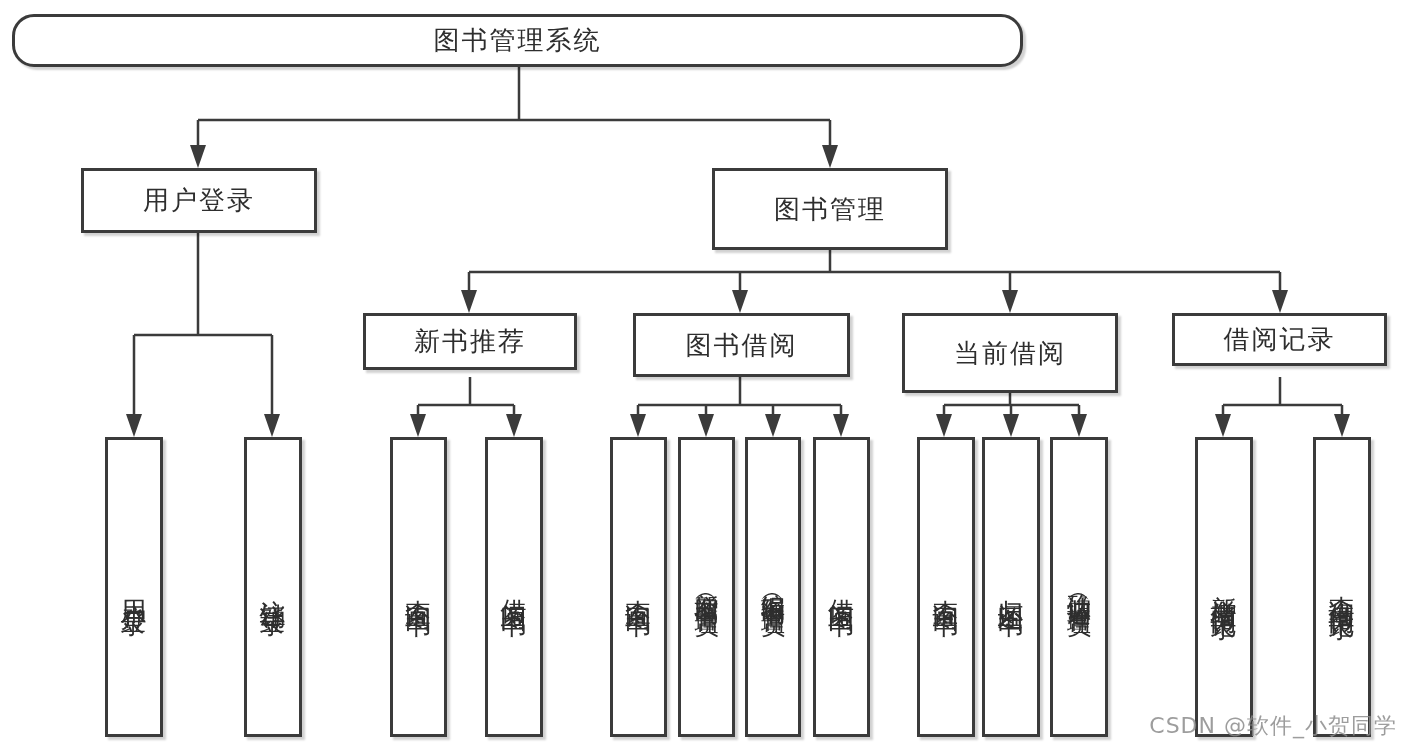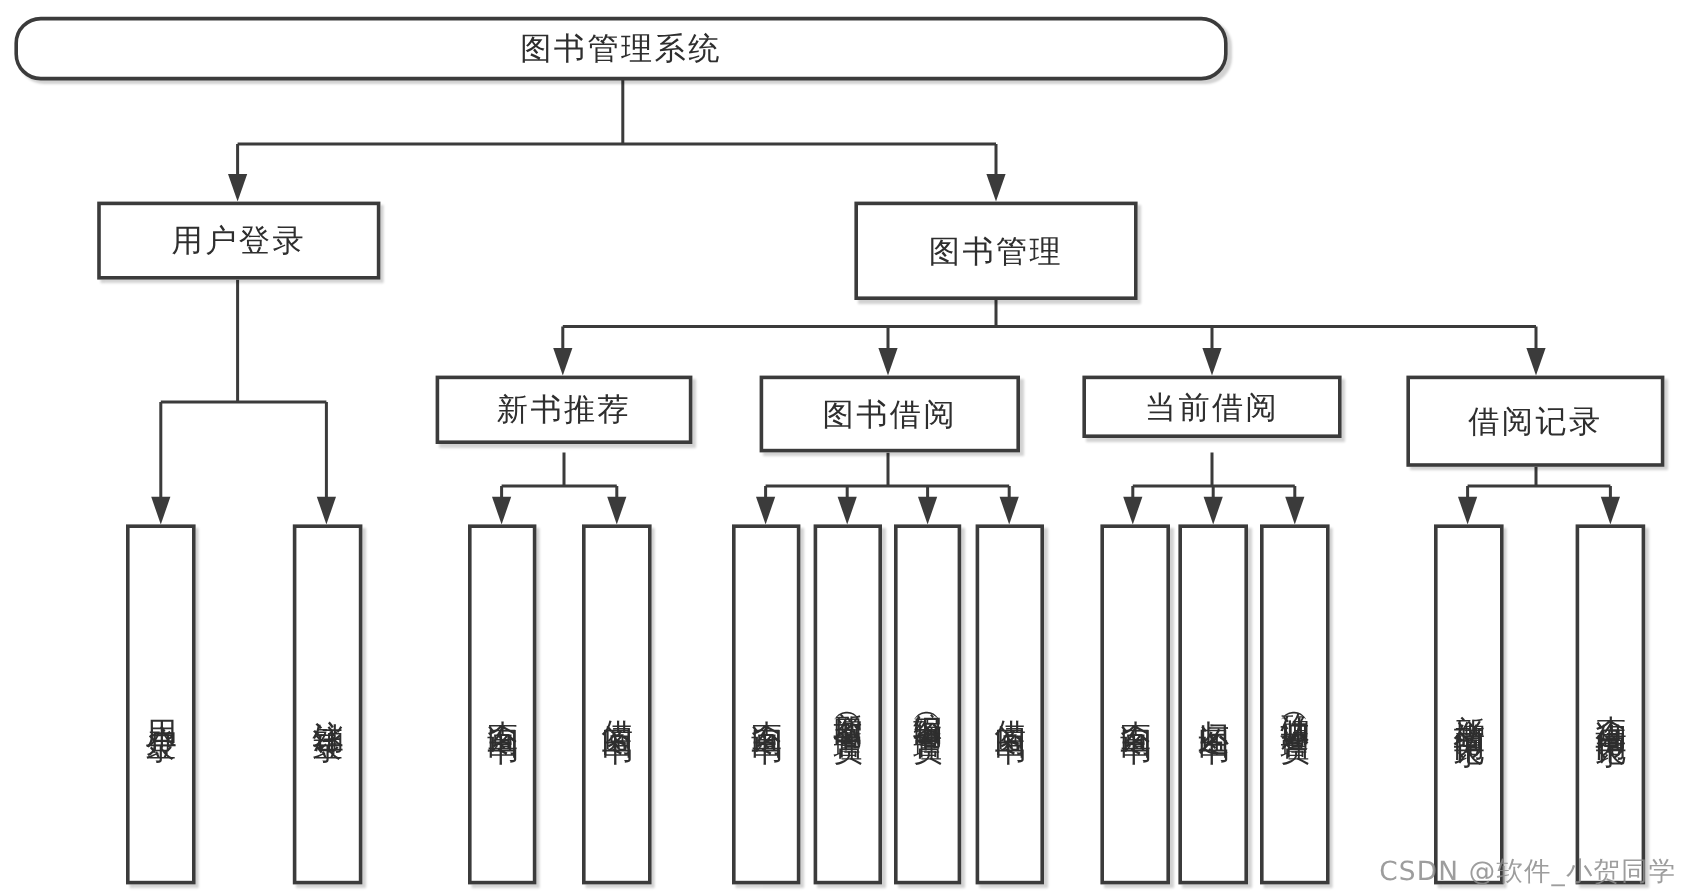--- a/index.html
+++ b/index.html
@@ -111,22 +111,22 @@
     </g>
   </svg>
 
   <div class="node" style="left:12px; top:14px; width:1011px; height:53px;border-radius:22px;">图书管理系统</div>
 
   <div class="node" style="left:81px; top:168px; width:236px; height:65px;">用户登录</div>
   <div class="node" style="left:712px; top:168px; width:236px; height:82px;">图书管理</div>
 
   <div class="node" style="left:363px; top:313px; width:214px; height:57px;">新书推荐</div>
   <div class="node" style="left:633px; top:313px; width:217px; height:64px;">图书借阅</div>
-  <div class="node" style="left:902px; top:313px; width:216px; height:52px;">当前借阅</div>
-  <div class="node" style="left:1172px; top:313px; width:215px; height:76px;">借阅记录</div>
+  <div class="node" style="left:902px; top:313px; width:216px; height:80px;">当前借阅</div>
+  <div class="node" style="left:1172px; top:313px; width:215px; height:53px;">借阅记录</div>
 
   <div class="leaf" style="left:105px;">用户登录</div>
   <div class="leaf" style="left:244px;">注销登录</div>
 
   <div class="leaf" style="left:390px; width:57px;">查询图书</div>
   <div class="leaf" style="left:485px;">借阅图书</div>
 
   <div class="leaf" style="left:610px; width:57px;">查询图书</div>
   <div class="leaf" style="left:678px; width:57px; font-size:24px; letter-spacing:3px;">新增图书（管理员）</div>
   <div class="leaf" style="left:745px; width:56px; font-size:24px; letter-spacing:3px;">编辑图书（管理员）</div>

